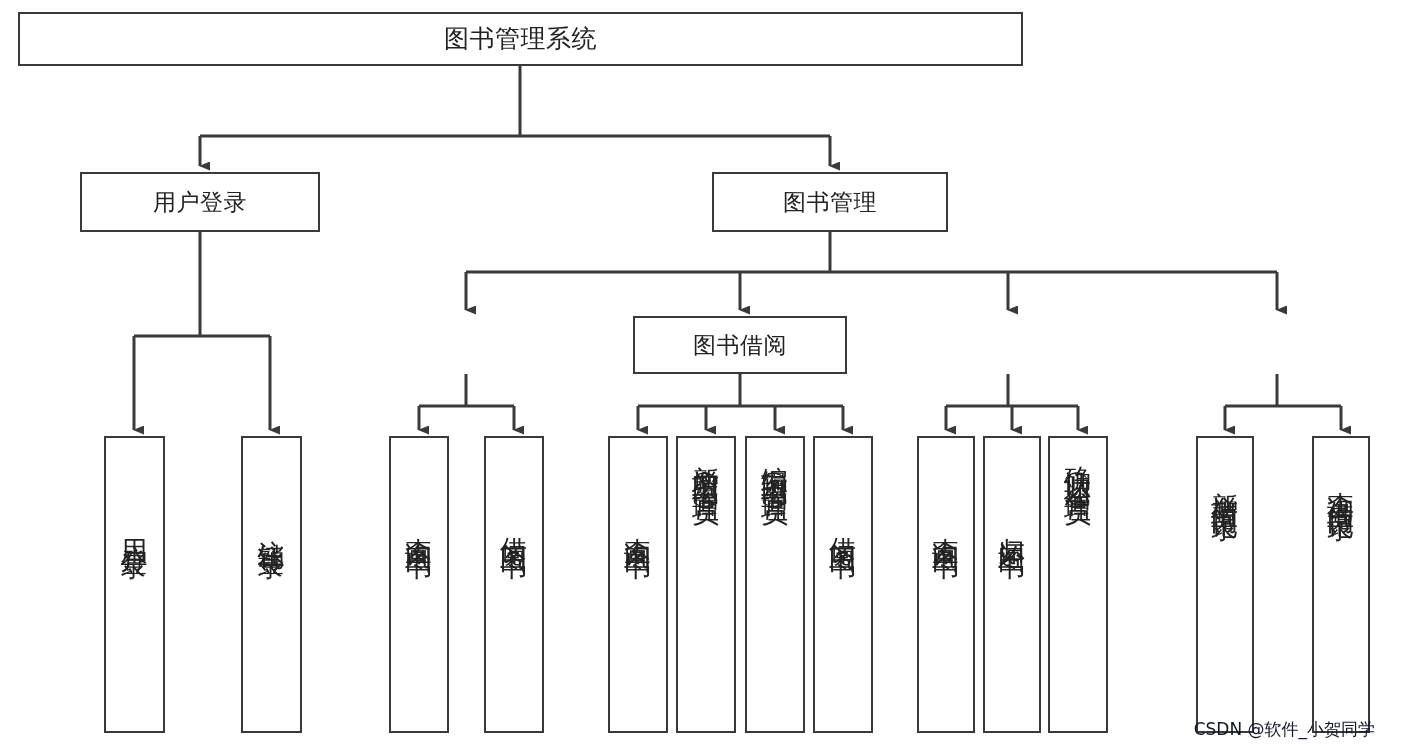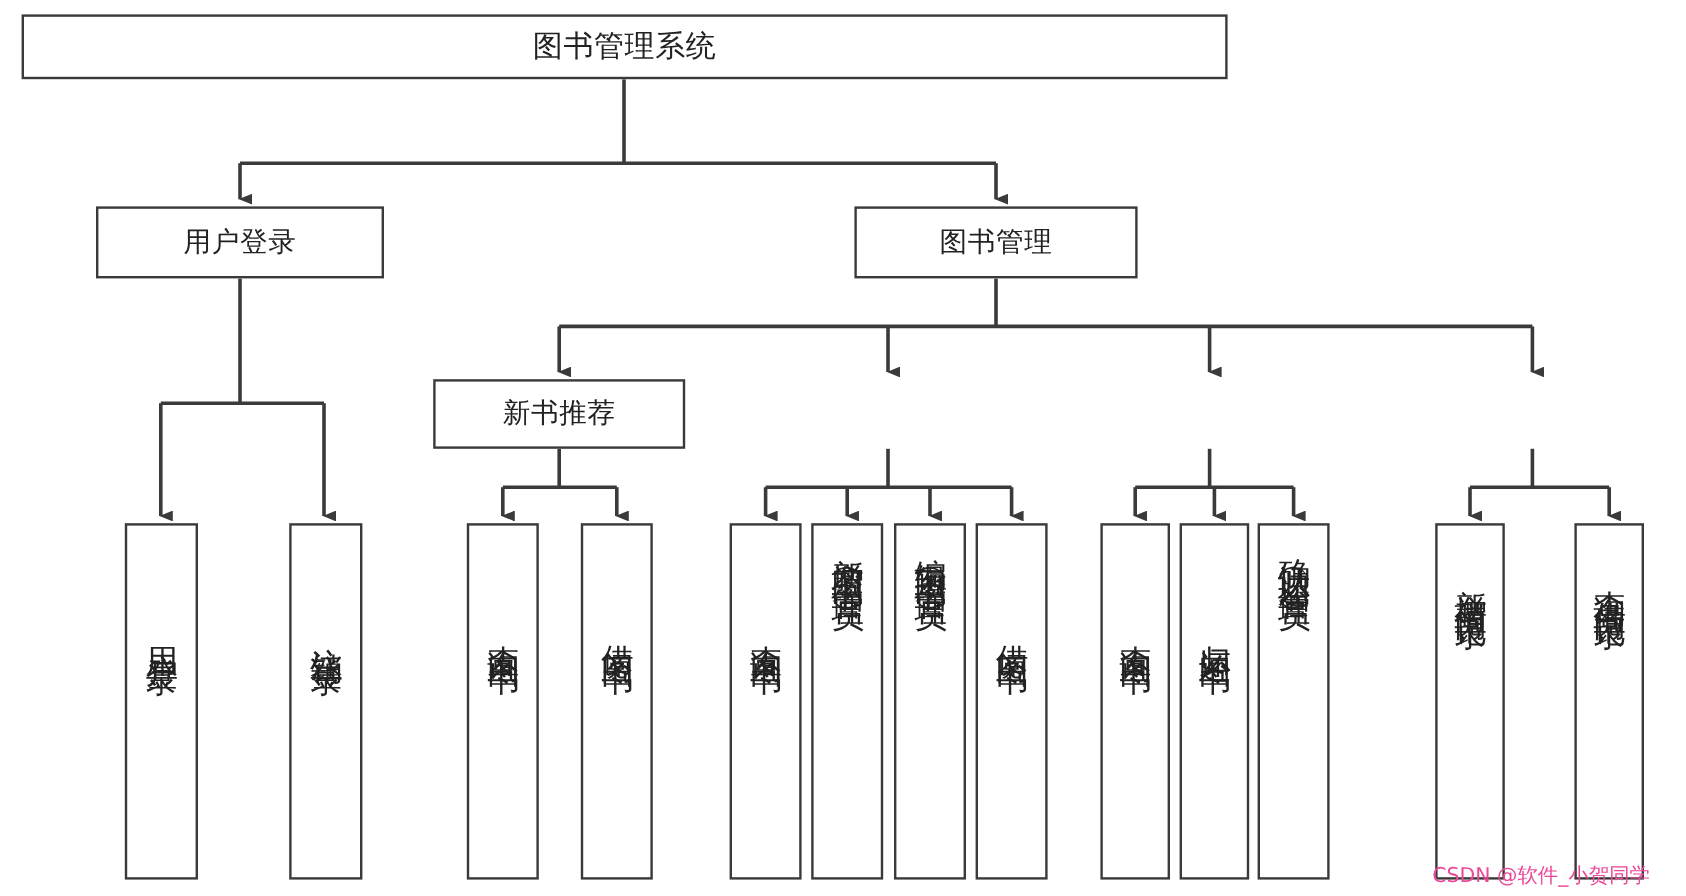--- a/index.html
+++ b/index.html
@@ -56,21 +56,21 @@
     white-space: nowrap;
   }
   .root-box .label-h {
     font-size: 25px;
   }
   .watermark {
     position: absolute;
     right: 8px;
     bottom: 6px;
     font-size: 17px;
-    color: #ec4899;
+    color: #0f172a;
     white-space: nowrap;
     pointer-events: none;
     font-family: "DejaVu Sans", "Liberation Sans", sans-serif;
   }
 </style>
 </head>
 <body>
 
 <div id="diagram-root">
 
@@ -128,22 +128,22 @@
     <span class="label-h">图书管理系统</span>
   </div>
 
   <div class="node-box" style="left:80px; top:172px; width:240px; height:60px;">
     <span class="label-h">用户登录</span>
   </div>
   <div class="node-box" style="left:712px; top:172px; width:236px; height:60px;">
     <span class="label-h">图书管理</span>
   </div>
 
-  <div class="node-box" style="left:361px; top:316px; width:210px; height:58px;">
-    <span class="label-h">新书推荐</span>
+  <div class="node-box" style="left:633px; top:316px; width:214px; height:58px;">
+    <span class="label-h">图书借阅</span>
   </div>
 
   <div class="node-box vertical" style="left:104px; top:436px; width:61px; height:297px; padding-top:80px;">
     <span class="label-v">用户登录</span>
   </div>
   <div class="node-box vertical" style="left:241px; top:436px; width:61px; height:297px; padding-top:80px;">
     <span class="label-v">注销登录</span>
   </div>
 
   <div class="node-box vertical" style="left:389px; top:436px; width:60px; height:297px; padding-top:78px;">

